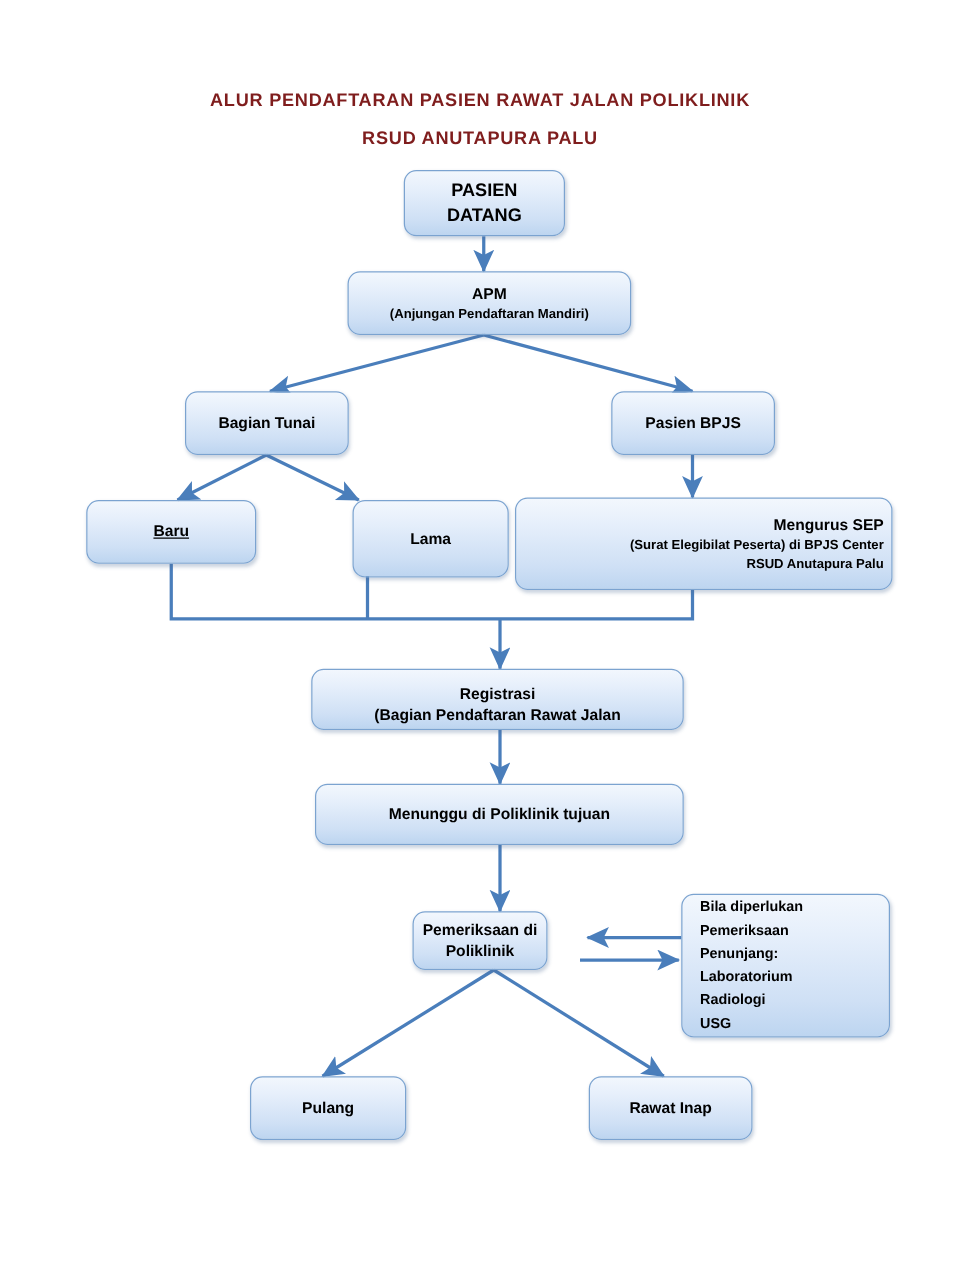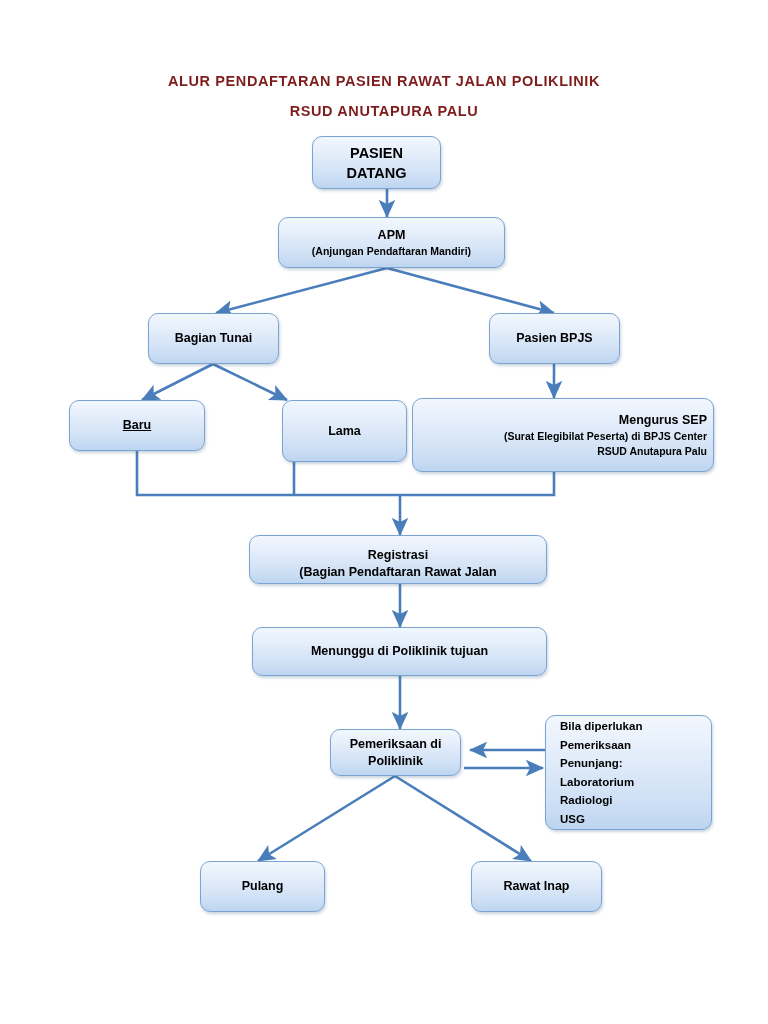--- a/index.html
+++ b/index.html
@@ -124,21 +124,21 @@
       <line x1="395" y1="776" x2="531" y2="861"></line>
     </g>
 
     <g stroke="#4a7ebb" stroke-width="2.6" fill="none">
       <polyline points="137,451 137,495 400,495"></polyline>
       <polyline points="294,451 294,495"></polyline>
       <polyline points="554,472 554,495 400,495"></polyline>
     </g>
   </svg>
 
-  <div class="node t-lg" style="left:312px; top:136px; width:129px; height:53px;">
+  <div class="node t-lg" style="left:323px; top:136px; width:129px; height:53px;">
     <div class="lines">
       <span class="l">PASIEN</span>
       <span class="l">DATANG</span>
     </div>
   </div>
 
   <div class="node" style="left:278px; top:217px; width:227px; height:51px;">
     <div class="lines">
       <span class="l t-hdr">APM</span>
       <span class="l t-sub">(Anjungan Pendaftaran Mandiri)</span>
@@ -183,21 +183,21 @@
       <span class="l">(Bagian Pendaftaran Rawat Jalan</span>
     </div>
   </div>
 
   <div class="node t-md" style="left:252px; top:627px; width:295px; height:49px;">
     <div class="lines">
       <span class="l">Menunggu di Poliklinik tujuan</span>
     </div>
   </div>
 
-  <div class="node t-md" style="left:330px; top:729px; width:131px; height:47px;">
+  <div class="node t-md" style="left:330px; top:729px; width:108px; height:47px;">
     <div class="lines">
       <span class="l">Pemeriksaan di</span>
       <span class="l">Poliklinik</span>
     </div>
   </div>
 
   <div class="node left-text" style="left:545px; top:715px; width:167px; height:115px;">
     <div class="lines">
       <span class="l">Bila diperlukan</span>
       <span class="l">Pemeriksaan</span>

